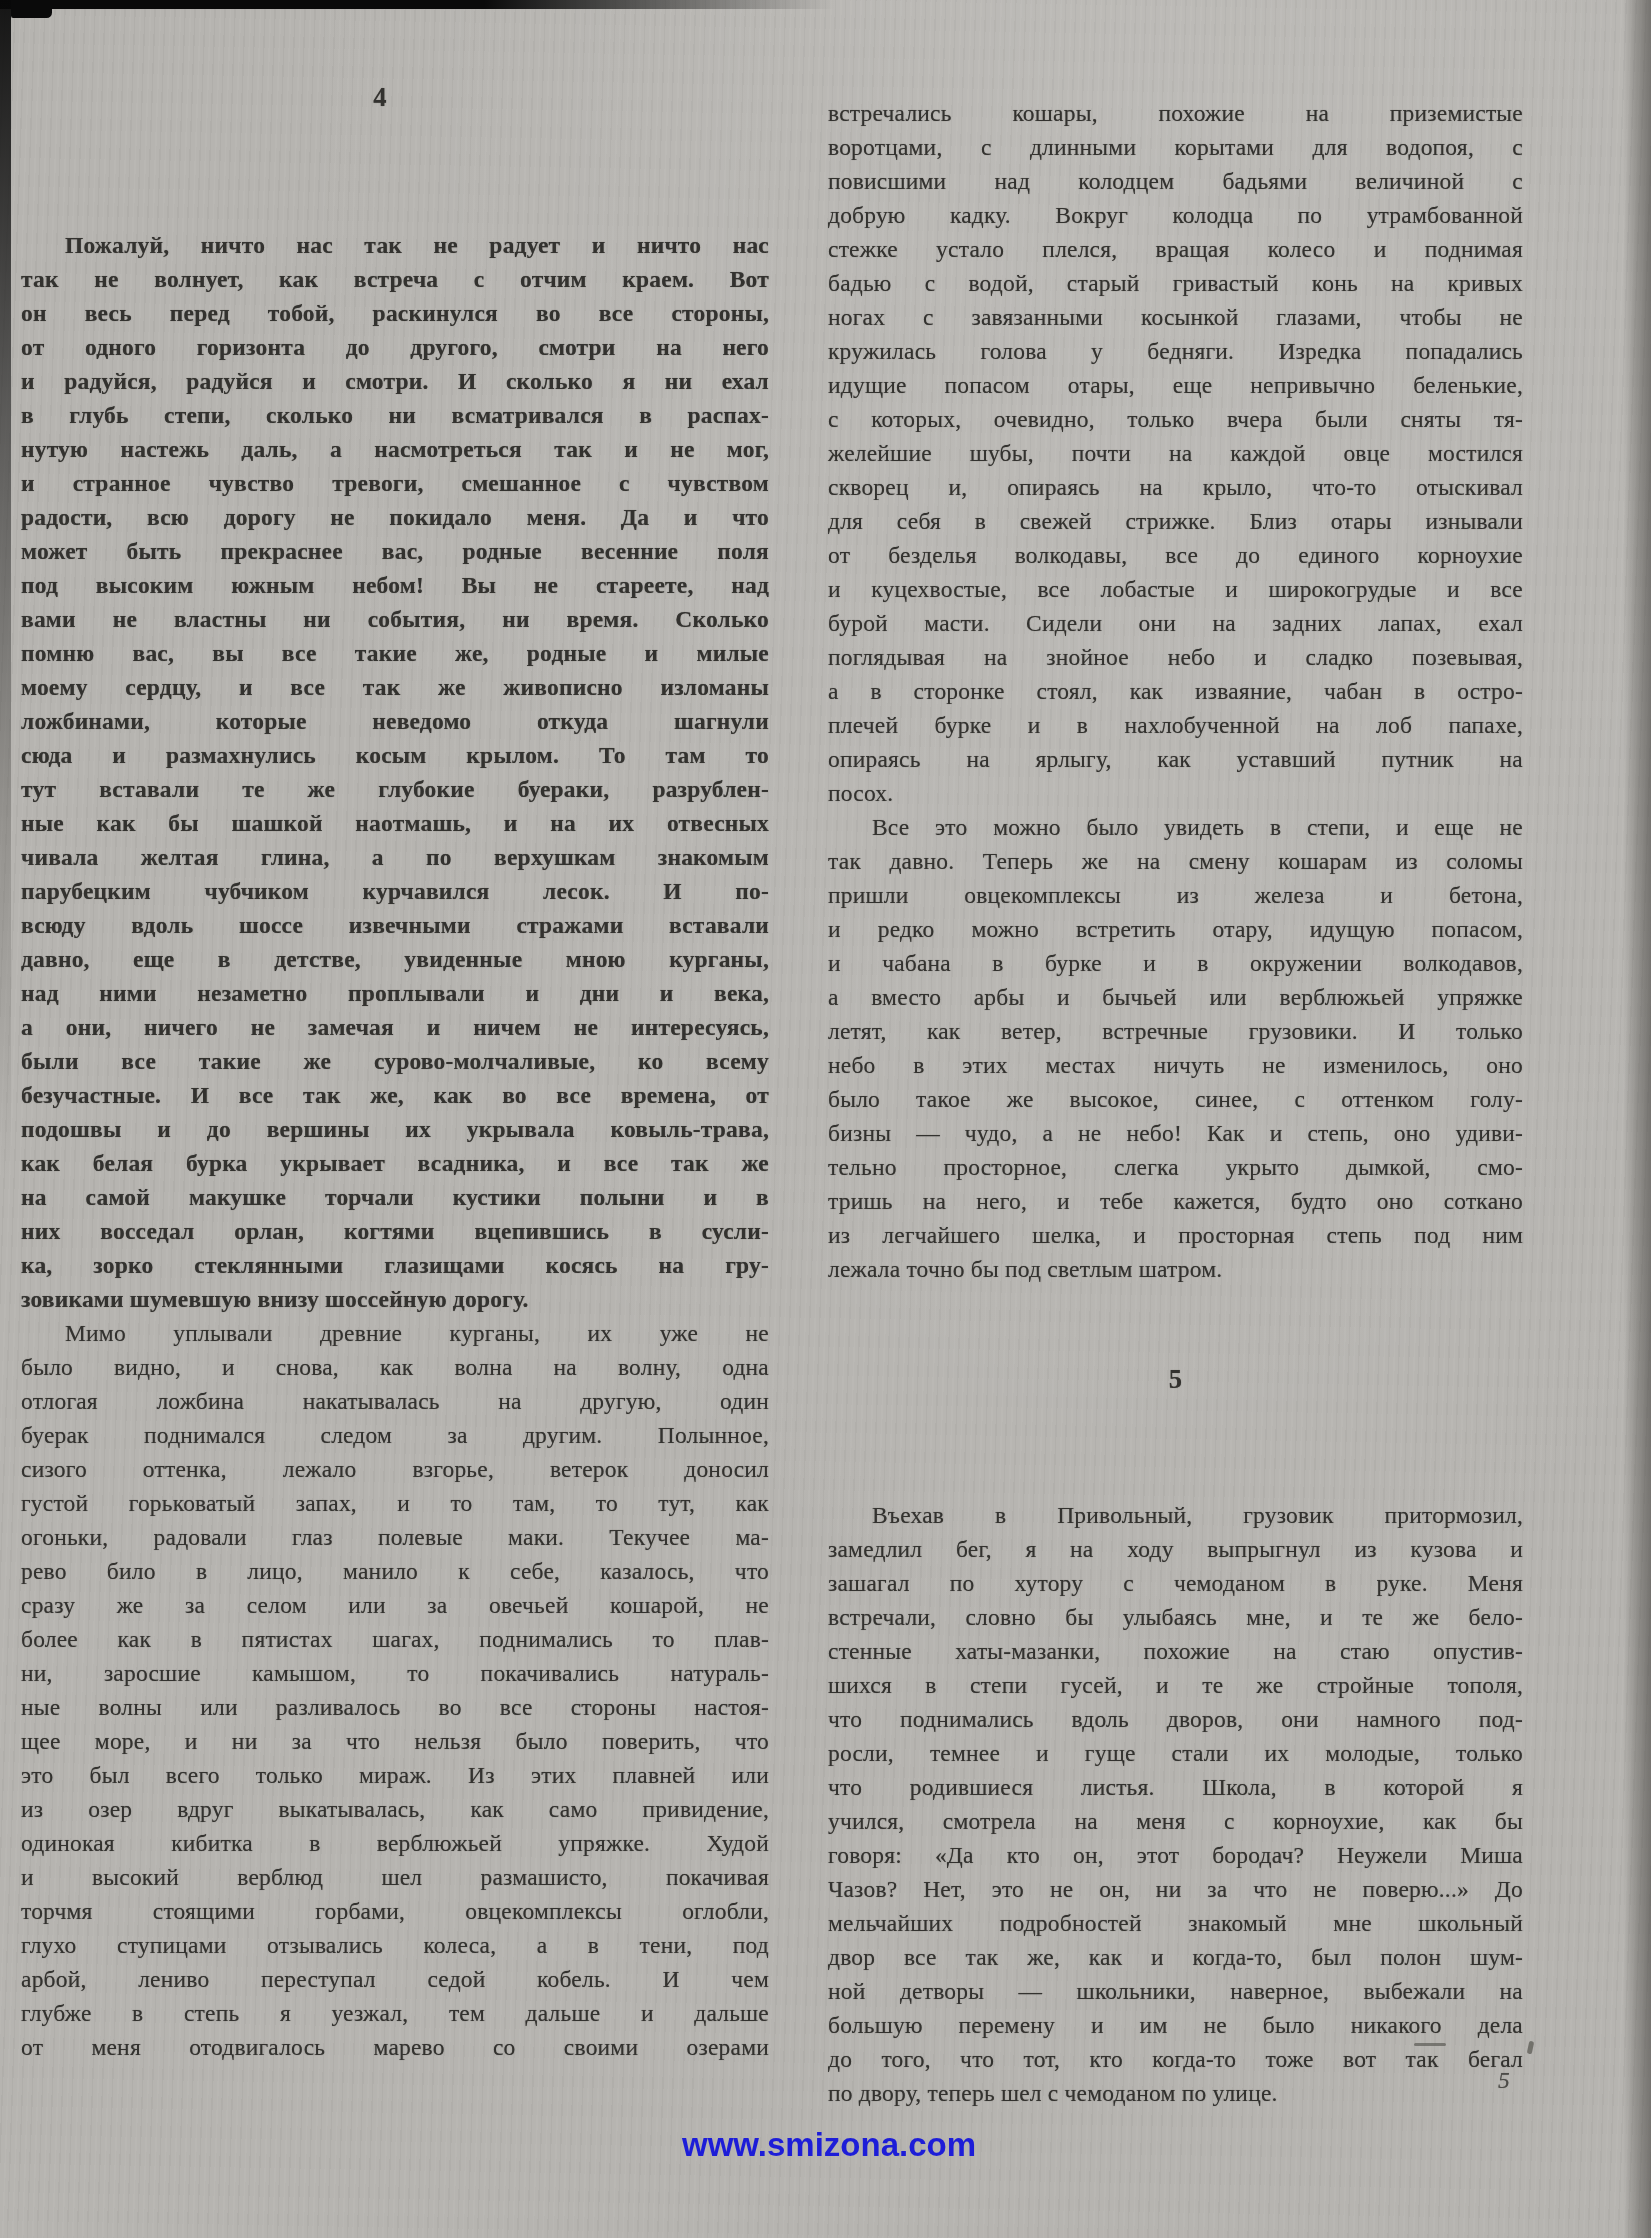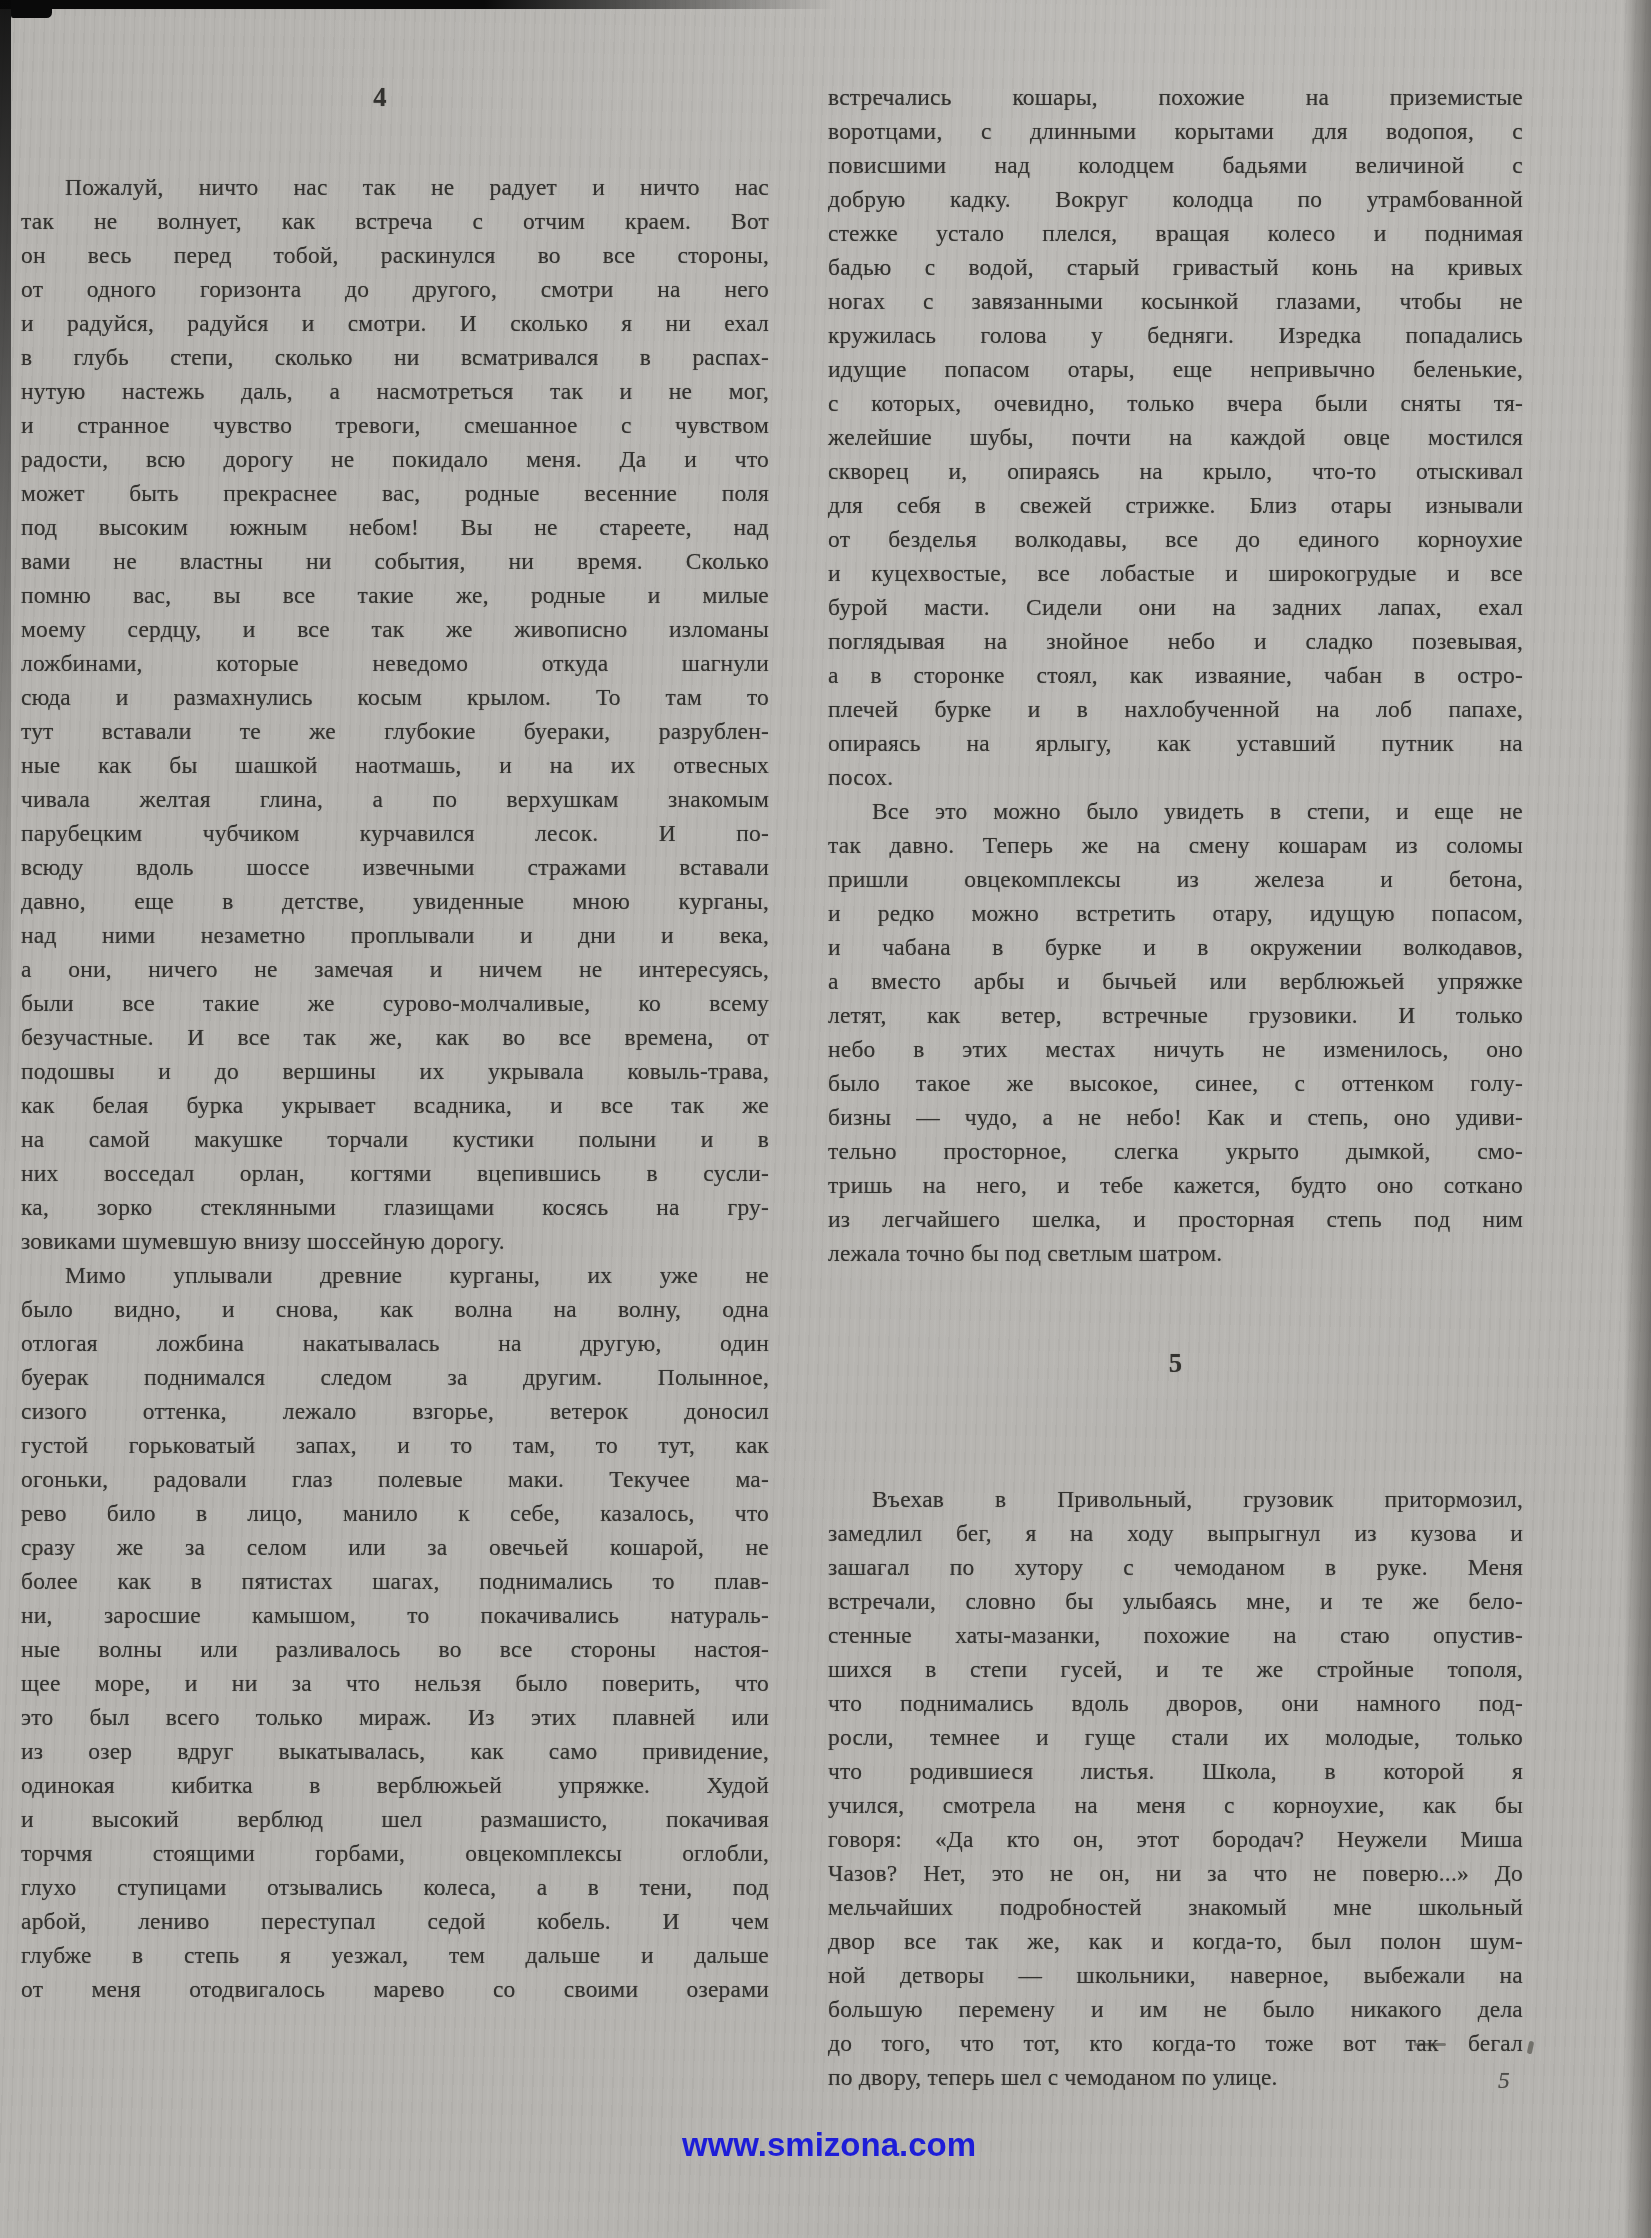--- a/index.html
+++ b/index.html
@@ -26,35 +26,35 @@
 
   .column {
     position: absolute;
     color: #33322f;
     font-size: 23.5px;
     line-height: 34px;
     letter-spacing: 0.2px;
     text-shadow: 0 0 0.9px rgba(45,44,40,0.55);
   }
   #col-left  { left: 21px;  top: 80px; width: 748px; }
-  #col-right { left: 828px; top: 80px; width: 695px; }
+  #col-right { left: 828px; top: 96px; width: 695px; }
 
   .para { margin: 0; }
   .ln { text-align: justify; text-align-last: justify; }
   .ln.endln { text-align-last: left; }
   .ln.ind { padding-left: 44px; }
 
   .sec-heading {
     height: 34px; line-height: 34px;
     text-align: center;
     font-weight: bold;
     font-size: 26.6px;
   }
   #col-left  > .sec-heading { transform: translateX(-15px); }
-  #col-left  > .sec-heading + .para { margin-top: 56px; }
+  #col-left  > .sec-heading + .para { margin-top: 114px; font-weight: bold; }
   #col-right > .sec-heading { margin-top: 76px; margin-bottom: 102px; }
 
   #watermark {
     position: absolute;
     left: 682px; top: 2126px;
     font-family: "Liberation Sans", "DejaVu Sans", sans-serif;
     font-weight: bold;
     font-size: 33px;
     color: #1d1dd8;
     letter-spacing: 0px;

